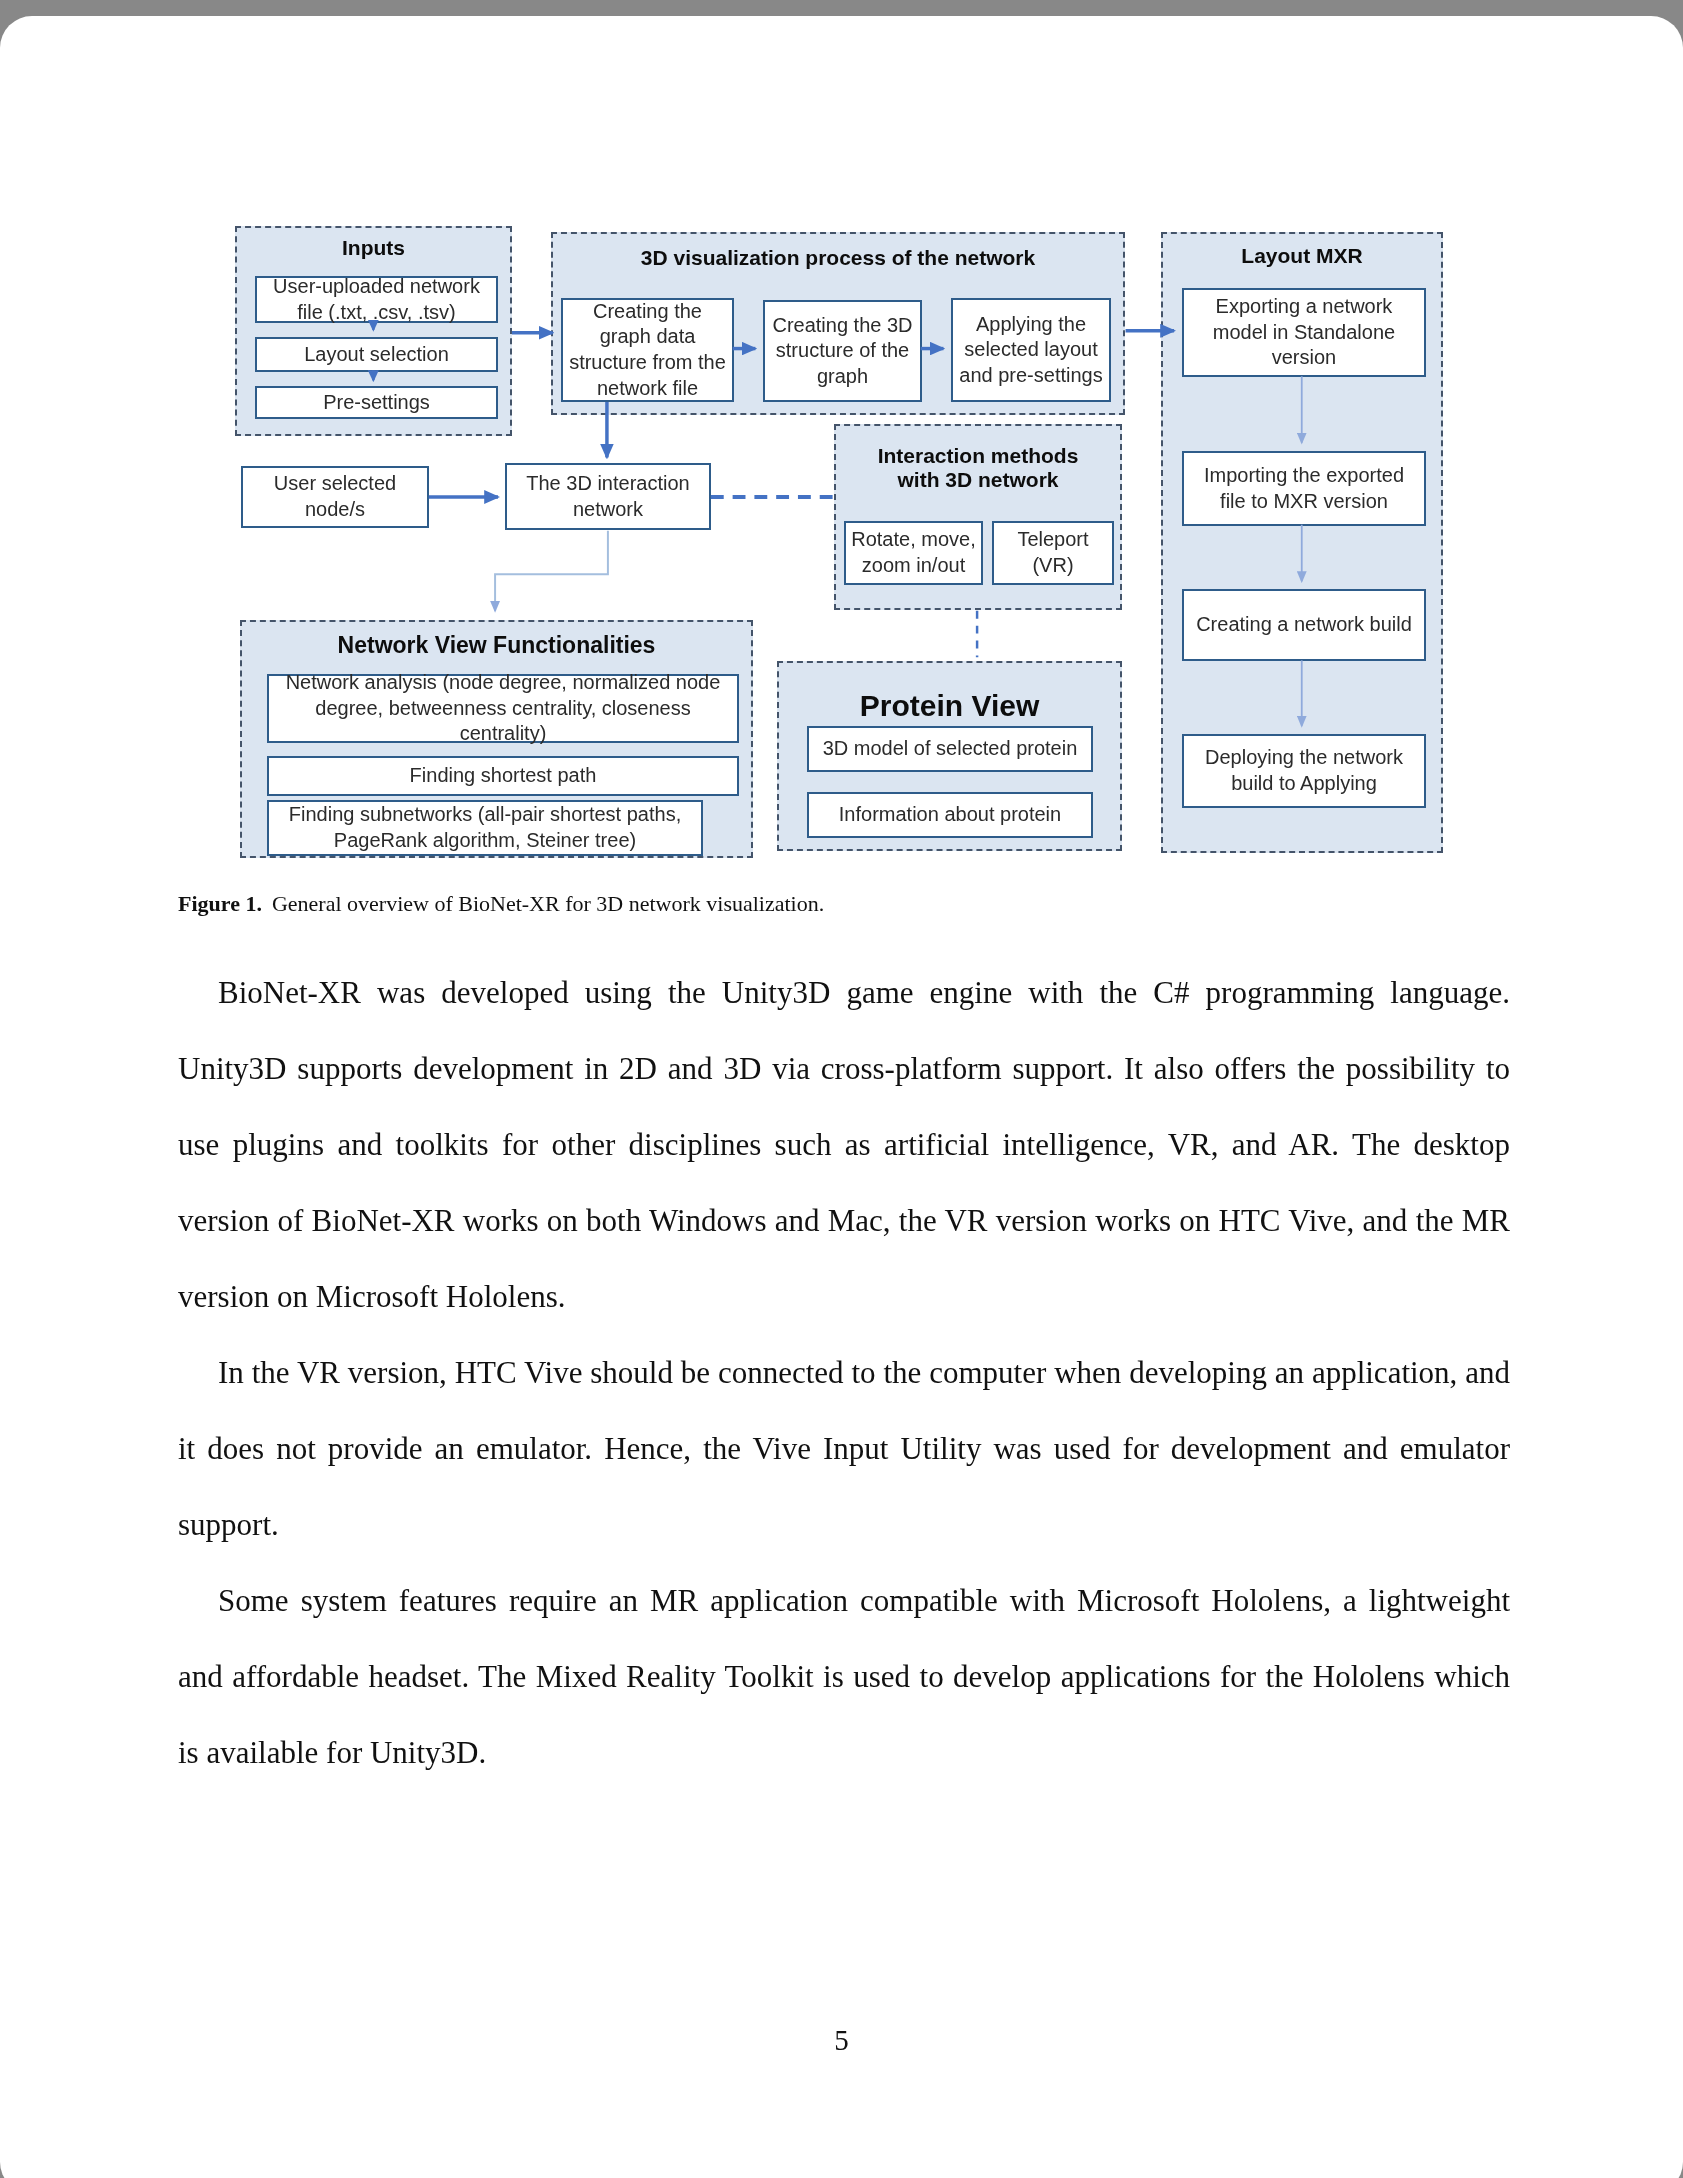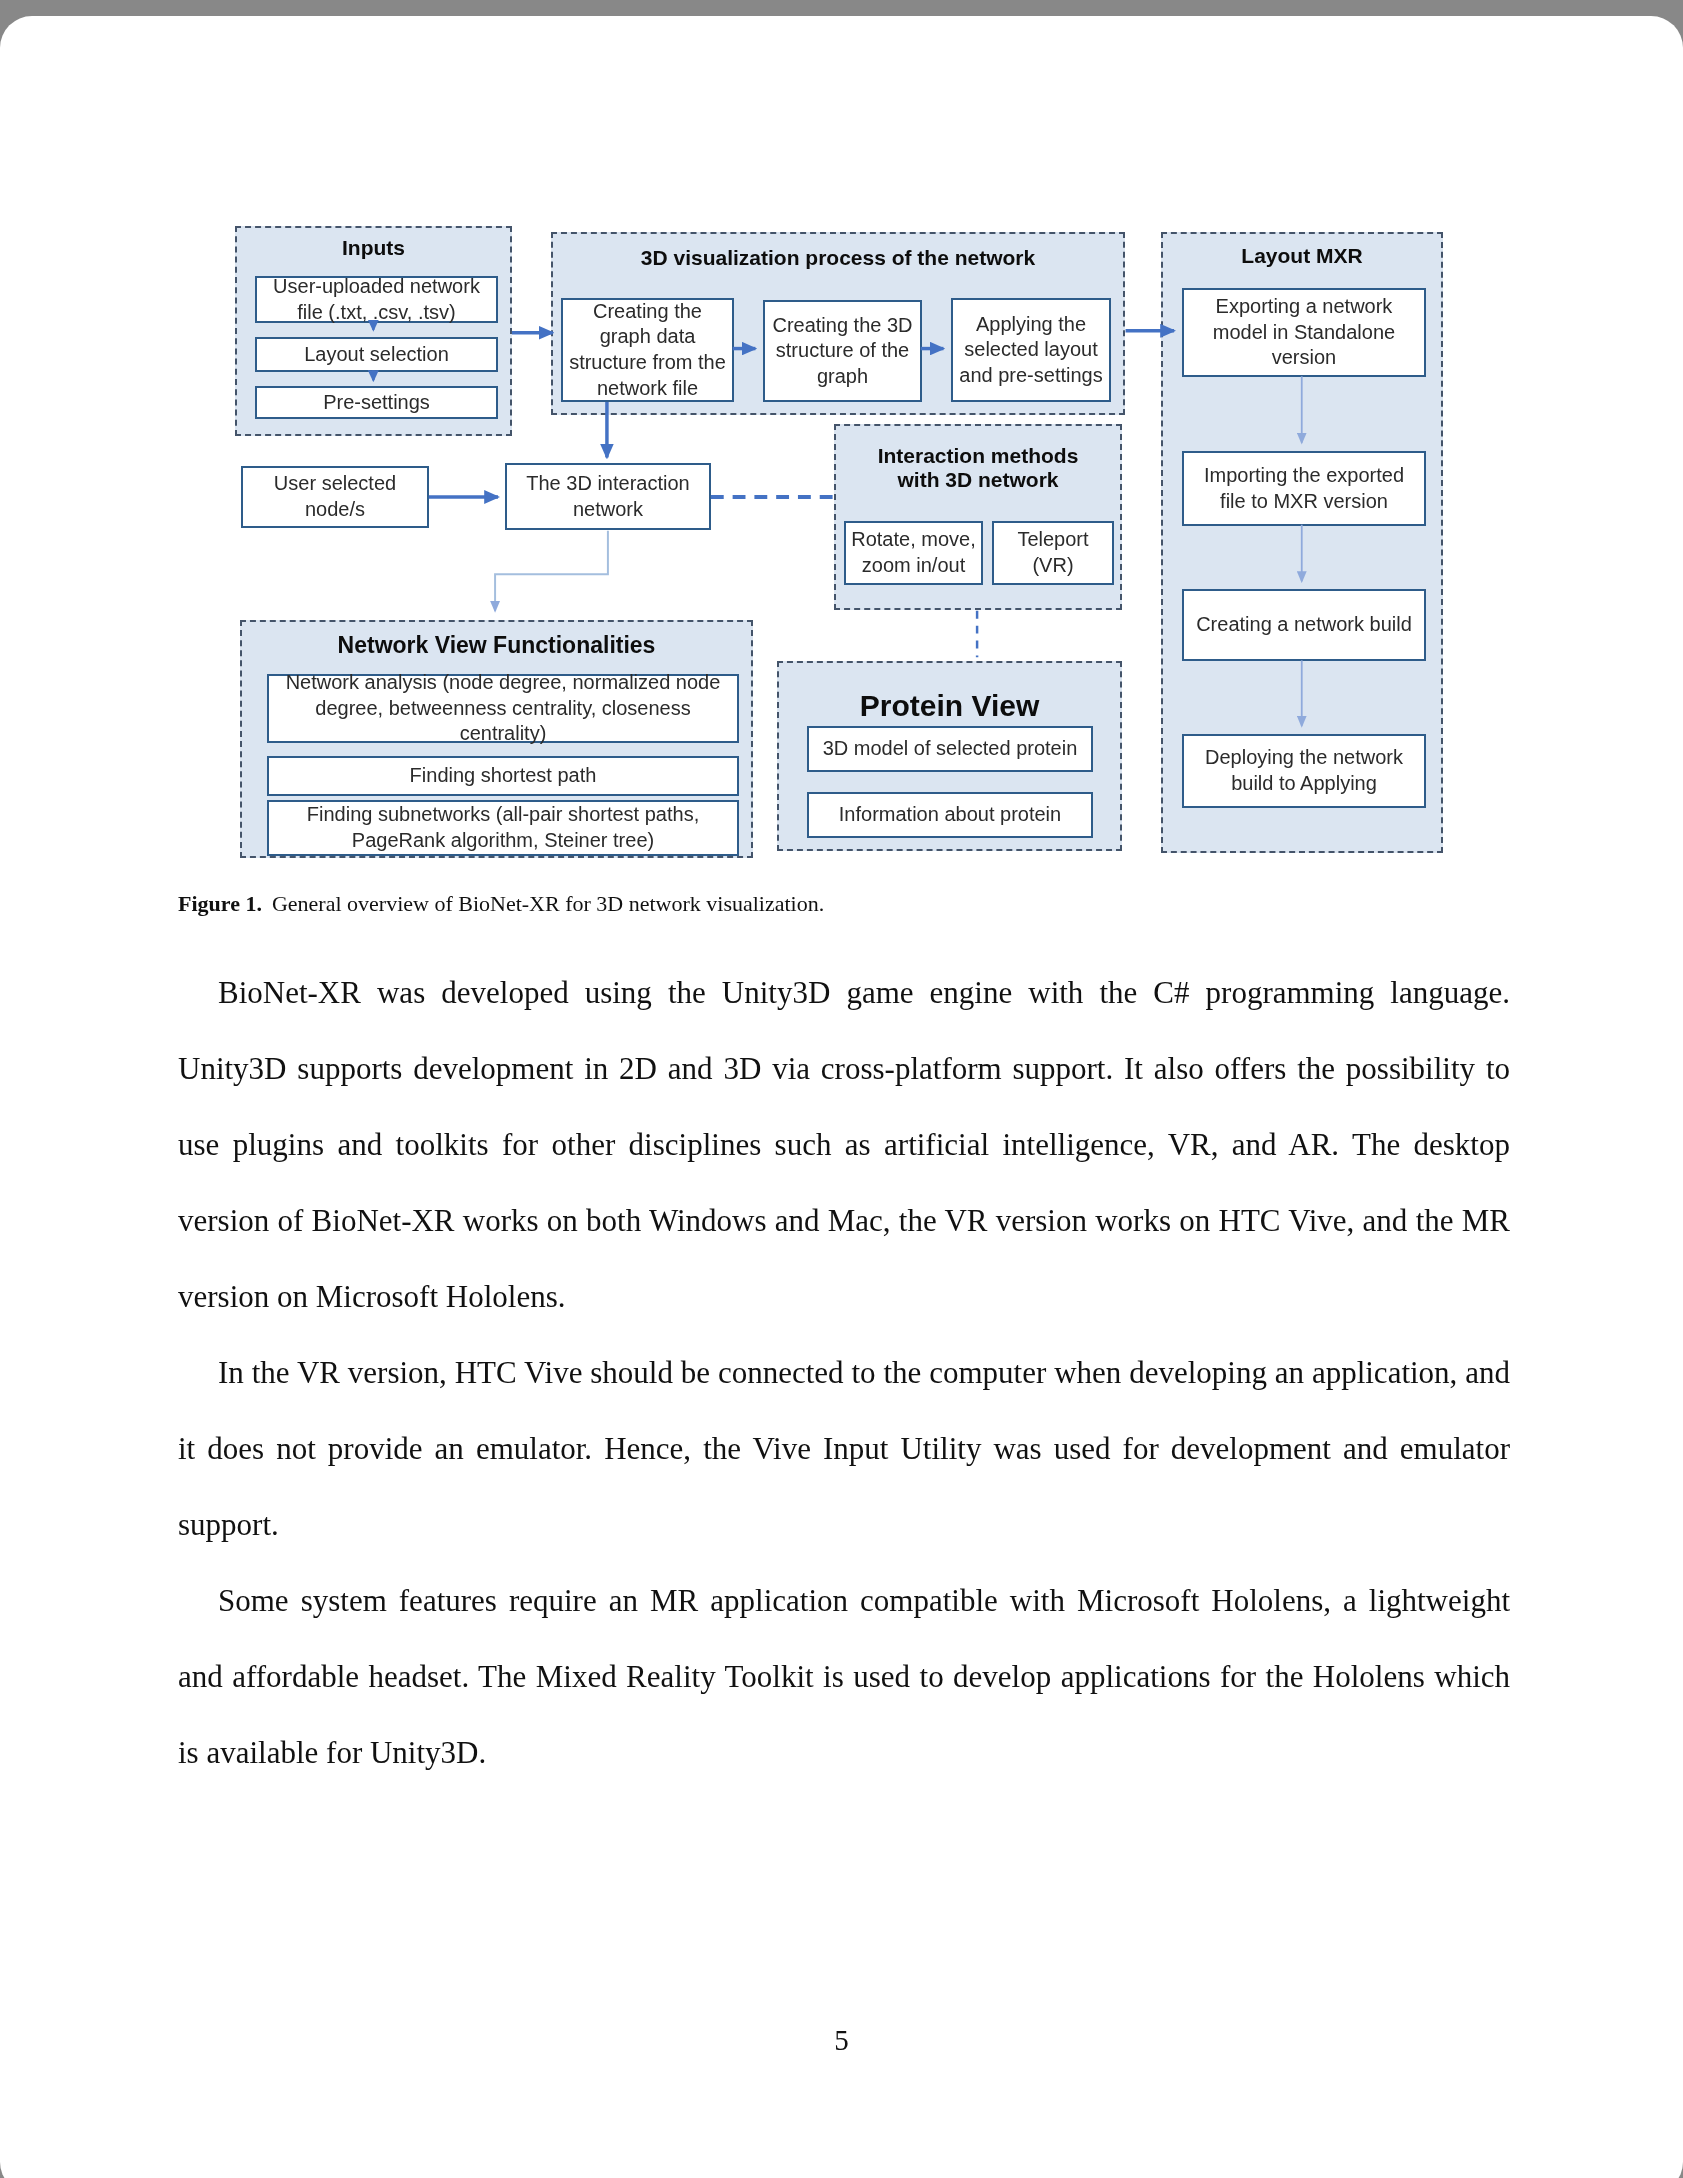--- a/index.html
+++ b/index.html
@@ -72,21 +72,21 @@
     <div class="grp" style="left:834px; top:408px; width:288px; height:186px;">
       <div class="grp-title" style="top:18px; padding:0 30px;">Interaction methods with 3D network</div>
       <div class="bx" style="left:8px;   top:95px; width:139px; height:64px;">Rotate, move, zoom in/out</div>
       <div class="bx" style="left:156px; top:95px; width:122px; height:64px;">Teleport (VR)</div>
     </div>
 
     <div class="grp" style="left:240px; top:604px; width:513px; height:238px;">
       <div class="grp-title" style="top:10px; font-size:23px;">Network View Functionalities</div>
       <div class="bx" style="left:25px; top:52px;  width:472px; height:69px;">Network analysis (node degree, normalized node degree, betweenness centrality, closeness centrality)</div>
       <div class="bx" style="left:25px; top:134px; width:472px; height:40px;">Finding shortest path</div>
-      <div class="bx" style="left:25px; top:178px; width:472px; height:56px;">Finding subnetworks (all-pair shortest paths, PageRank algorithm, Steiner tree)</div>
+      <div class="bx" style="left:25px; top:178px; width:436px; height:56px;">Finding subnetworks (all-pair shortest paths, PageRank algorithm, Steiner tree)</div>
     </div>
 
     <div class="grp" style="left:777px; top:645px; width:345px; height:190px;">
       <div class="grp-title" style="top:26px; font-size:30px;">Protein View Functionalities</div>
       <div class="bx" style="left:28px; top:63px;  width:286px; height:46px;">3D model of selected protein</div>
       <div class="bx" style="left:28px; top:129px; width:286px; height:46px;">Information about protein</div>
     </div>
 
     <svg class="connectors" width="1683" height="871" viewBox="0 0 1700 880">
       <defs>

